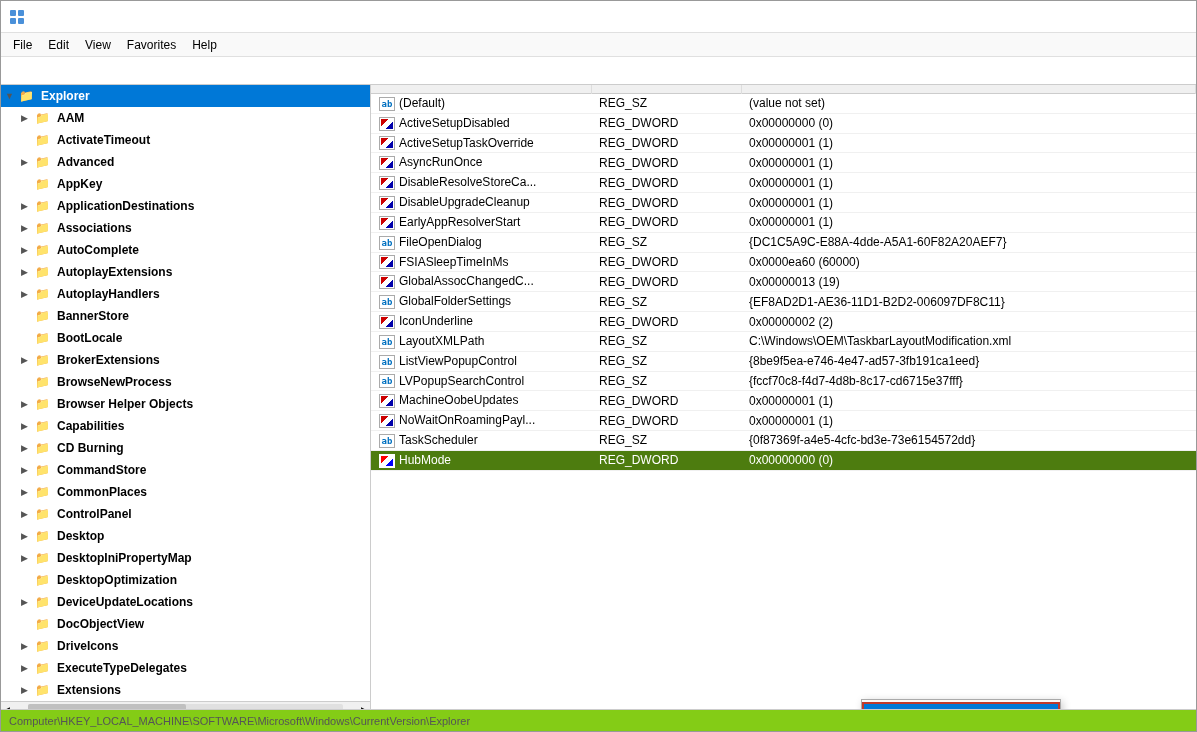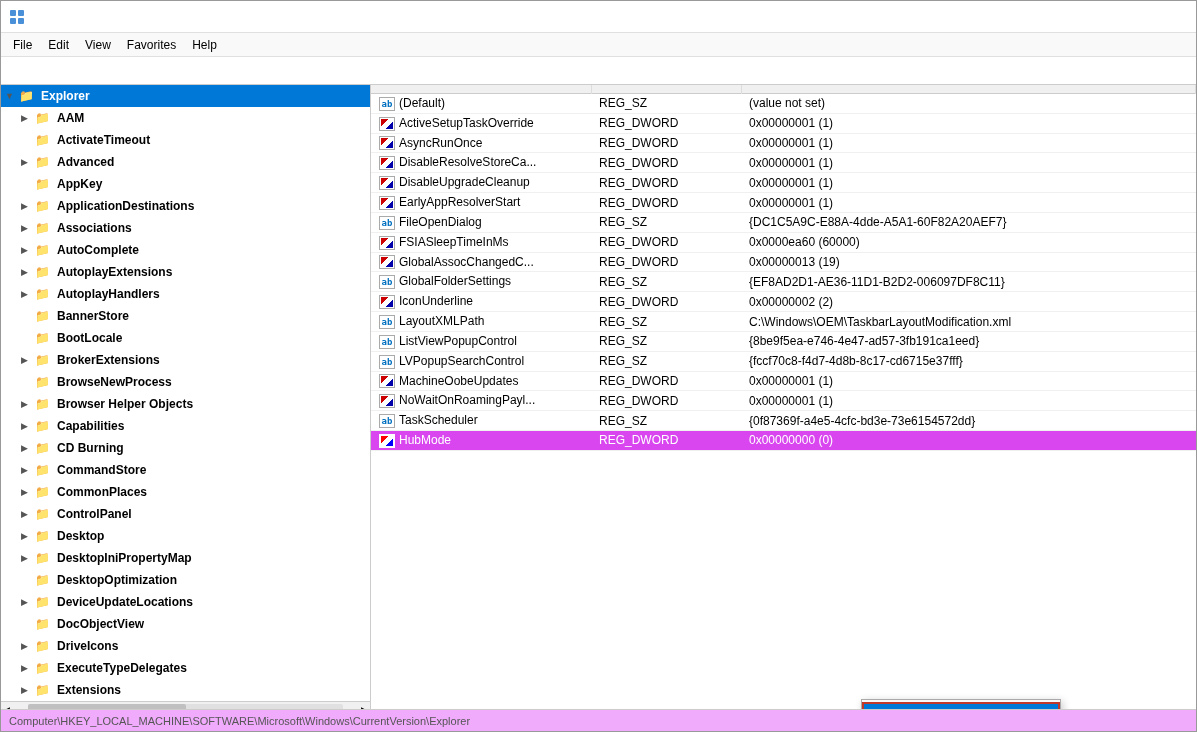--- a/index.html
+++ b/index.html
@@ -148,21 +148,21 @@
       background: #f0f0f0;
       color: #000;
       white-space: nowrap;
     }
     .reg-table td {
       padding: 2px 8px;
       border-bottom: 1px solid #f0f0f0;
       white-space: nowrap;
       color: #000;
     }
-    .reg-table tr.selected td { background: #d946ef; color: #fff; }
+    .reg-table tr.selected td { background: #4d7c0f; color: #fff; }
     .reg-table tr.selected .reg-icon { filter: brightness(10); }
     .reg-icon {
       width: 16px;
       height: 16px;
       display: inline-block;
       margin-right: 4px;
       vertical-align: middle;
     }
     .icon-ab {
       background: #fff;
@@ -187,21 +187,21 @@
       overflow: hidden;
     }
     .icon-dword::before {
       content: '';
       position: absolute;
       top: 1px; left: 1px; right: 1px; bottom: 1px;
       background: linear-gradient(135deg, #c00 0%, #c00 33%, #fff 33%, #fff 66%, #00a 66%);
     }
     .status-bar {
       height: 22px;
-      background: #f0abfc;
+      background: #84cc16;
       border-top: 1px solid #ccc;
       display: flex;
       align-items: center;
       padding: 8px 8px;
       font-size: 11px;
       color: #555;
     }
     
     .context-menu {
       position: absolute;
@@ -452,20 +452,25 @@
             <th></th>
           </tr>
         </thead>
         <tbody id="reg-tbody">
         <tr>
               <td><span class="reg-icon icon-ab">ab</span><span>(Default)</span></td>
               <td>REG_SZ</td>
               <td>(value not set)</td>
             </tr>
             <tr>
+              <td><span class="reg-icon icon-dword"></span><span>ActiveSetupDisabled</span></td>
+              <td>REG_DWORD</td>
+              <td>0x00000000 (0)</td>
+            </tr>
+            <tr>
               <td><span class="reg-icon icon-dword"></span><span>ActiveSetupTaskOverride</span></td>
               <td>REG_DWORD</td>
               <td>0x00000001 (1)</td>
             </tr>
             <tr>
               <td><span class="reg-icon icon-dword"></span><span>AsyncRunOnce</span></td>
               <td>REG_DWORD</td>
               <td>0x00000001 (1)</td>
             </tr>
             <tr>

